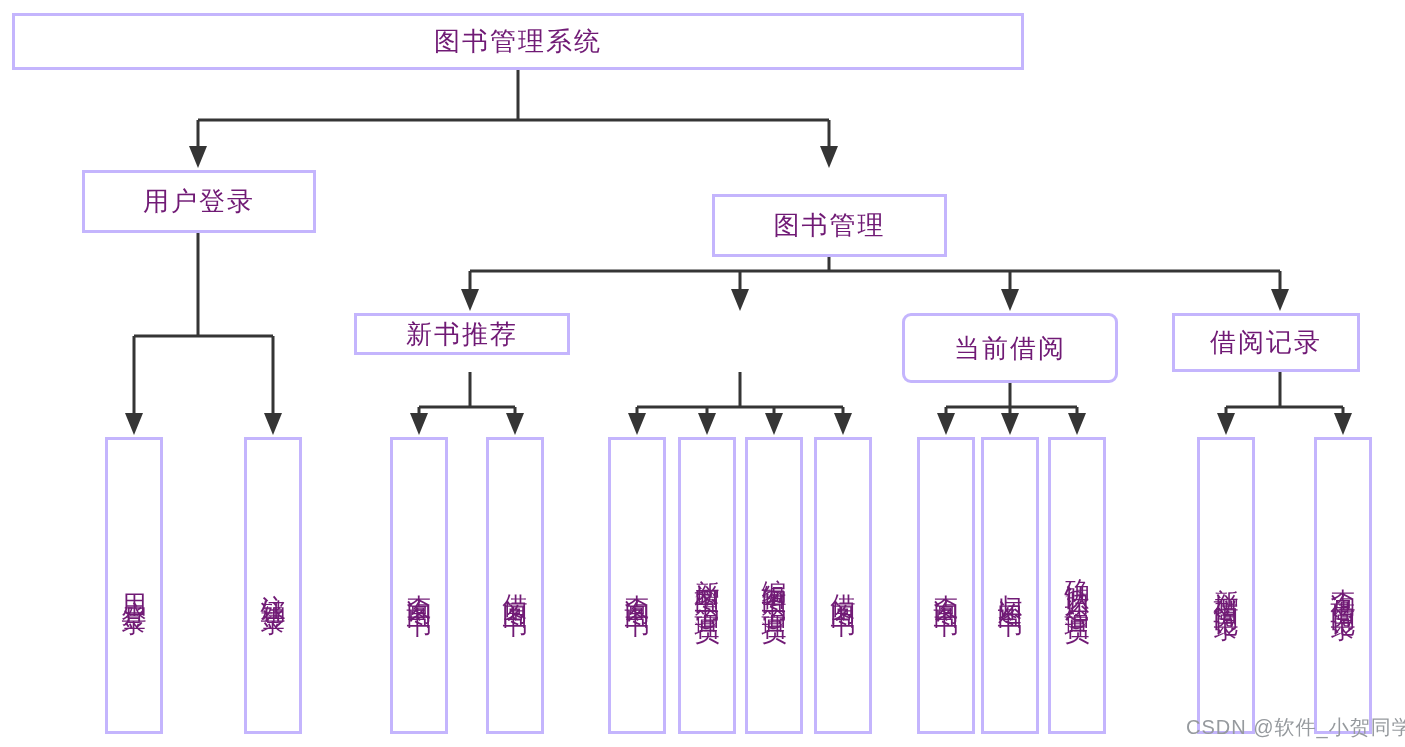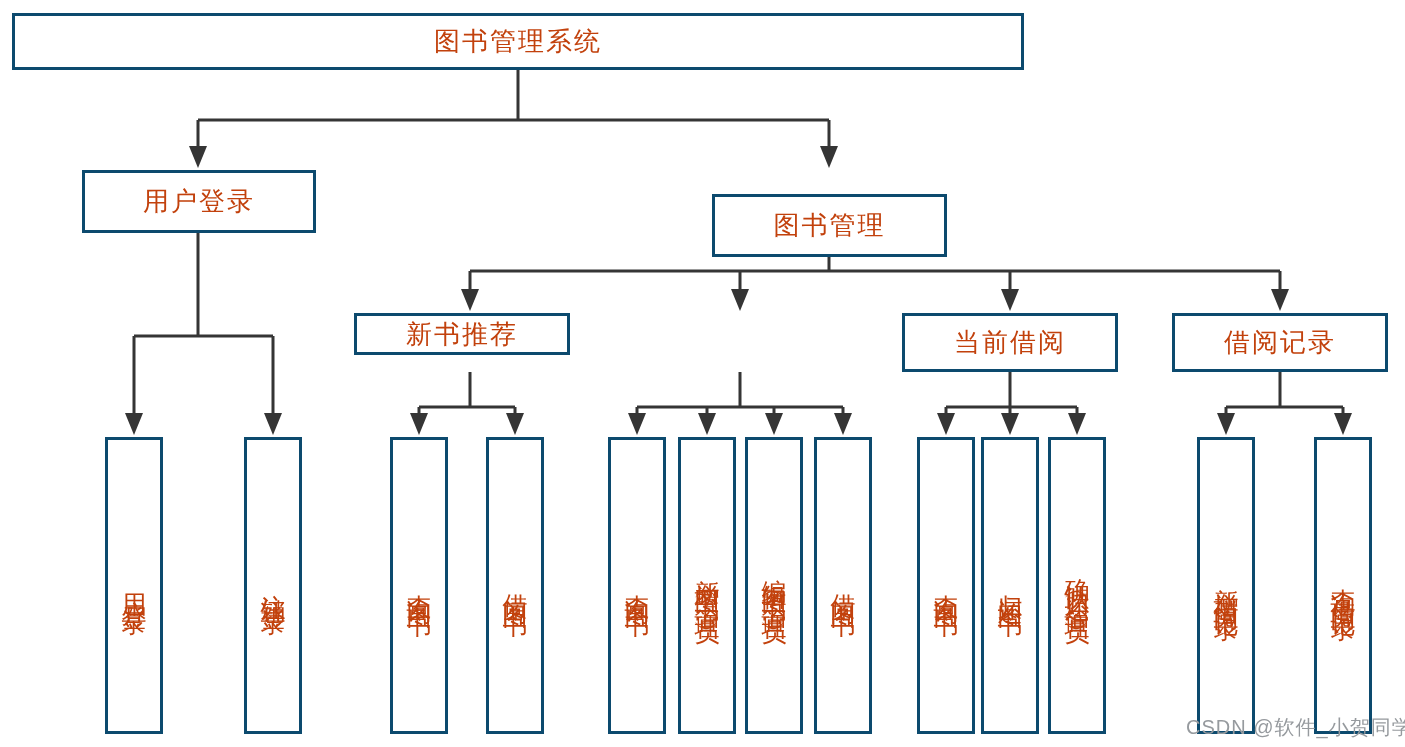--- a/index.html
+++ b/index.html
@@ -25,47 +25,47 @@
   }
   svg.connectors path.arrowhead {
     fill: #353535;
     stroke: none;
   }
 
   .node {
     position: absolute;
     box-sizing: border-box;
     background: #ffffff;
-    border: 3px solid #0c4a6e;
+    border: 3px solid #c4b5fd;
     display: flex;
     align-items: center;
     justify-content: center;
-    color: #c2410c;
+    color: #701a75;
     font-size: 26px;
     letter-spacing: 2px;
     white-space: nowrap;
   }
 
   .leaf .vtext {
     writing-mode: vertical-rl;
     text-orientation: mixed;
     letter-spacing: 6px;
     font-size: 25px;
     line-height: 1;
     white-space: normal;
   }
 
   
   .p-root      { left: 12px;   top: 13px;  width: 1012px; height: 57px; }
   .p-l2-a      { left: 82px;   top: 170px; width: 234px;  height: 63px; }
   .p-l2-b      { left: 712px;  top: 170px; width: 235px;  height: 63px; margin-top: 24px; }
   .p-l3-1      { left: 354px;  top: 313px; width: 216px;  height: 42px; }
   .p-l3-2      { left: 632px;  top: 313px; width: 216px;  height: 59px; }
-  .p-l3-3      { left: 902px;  top: 313px; width: 216px;  height: 59px; }
-  .p-l3-4      { left: 1172px; top: 313px; width: 216px;  height: 59px; align-items: center; }
+  .p-l3-3      { left: 902px;  top: 313px; width: 216px;  height: 70px; border-radius: 9px; }
+  .p-l3-4      { left: 1172px; top: 313px; width: 188px;  height: 59px; align-items: center; }
   .leaf        { top: 437px; width: 58px; height: 297px; }
   .p-leaf-1    { left: 105px; }
   .p-leaf-2    { left: 244px; }
   .p-leaf-3    { left: 390px; }
   .p-leaf-4    { left: 486px; }
   .p-leaf-5    { left: 608px; }
   .p-leaf-6    { left: 678px; }
   .p-leaf-7    { left: 745px; }
   .p-leaf-8    { left: 814px; }
   .p-leaf-9    { left: 917px; }

